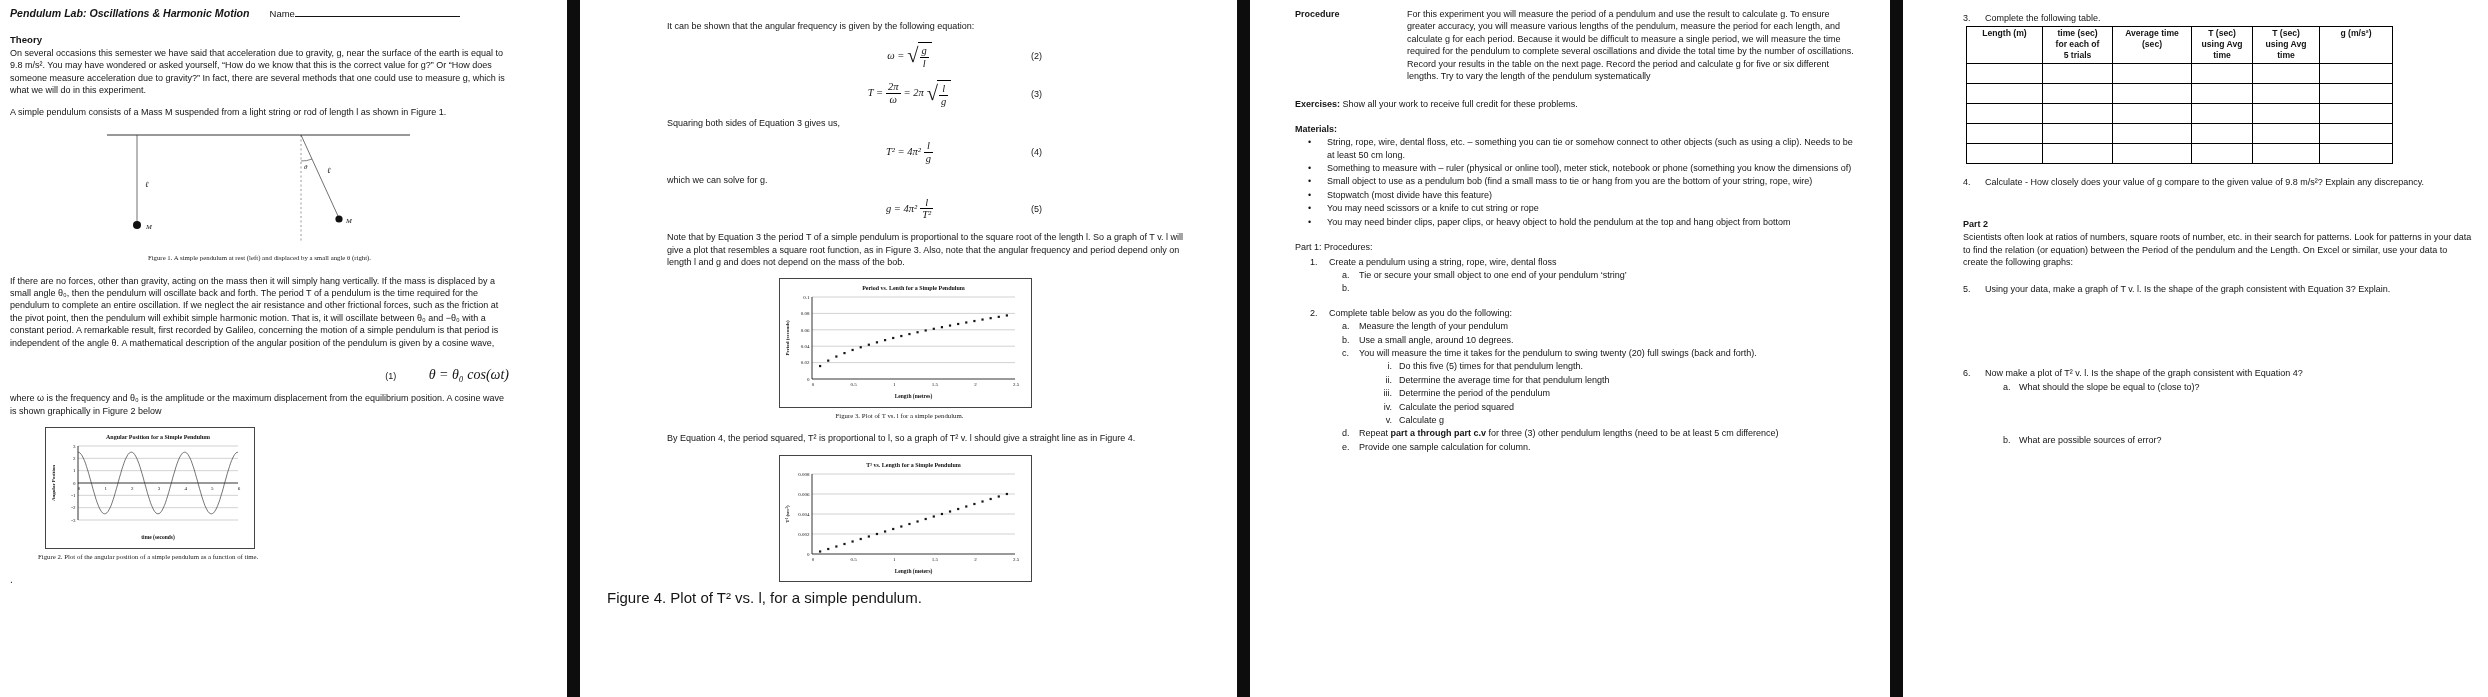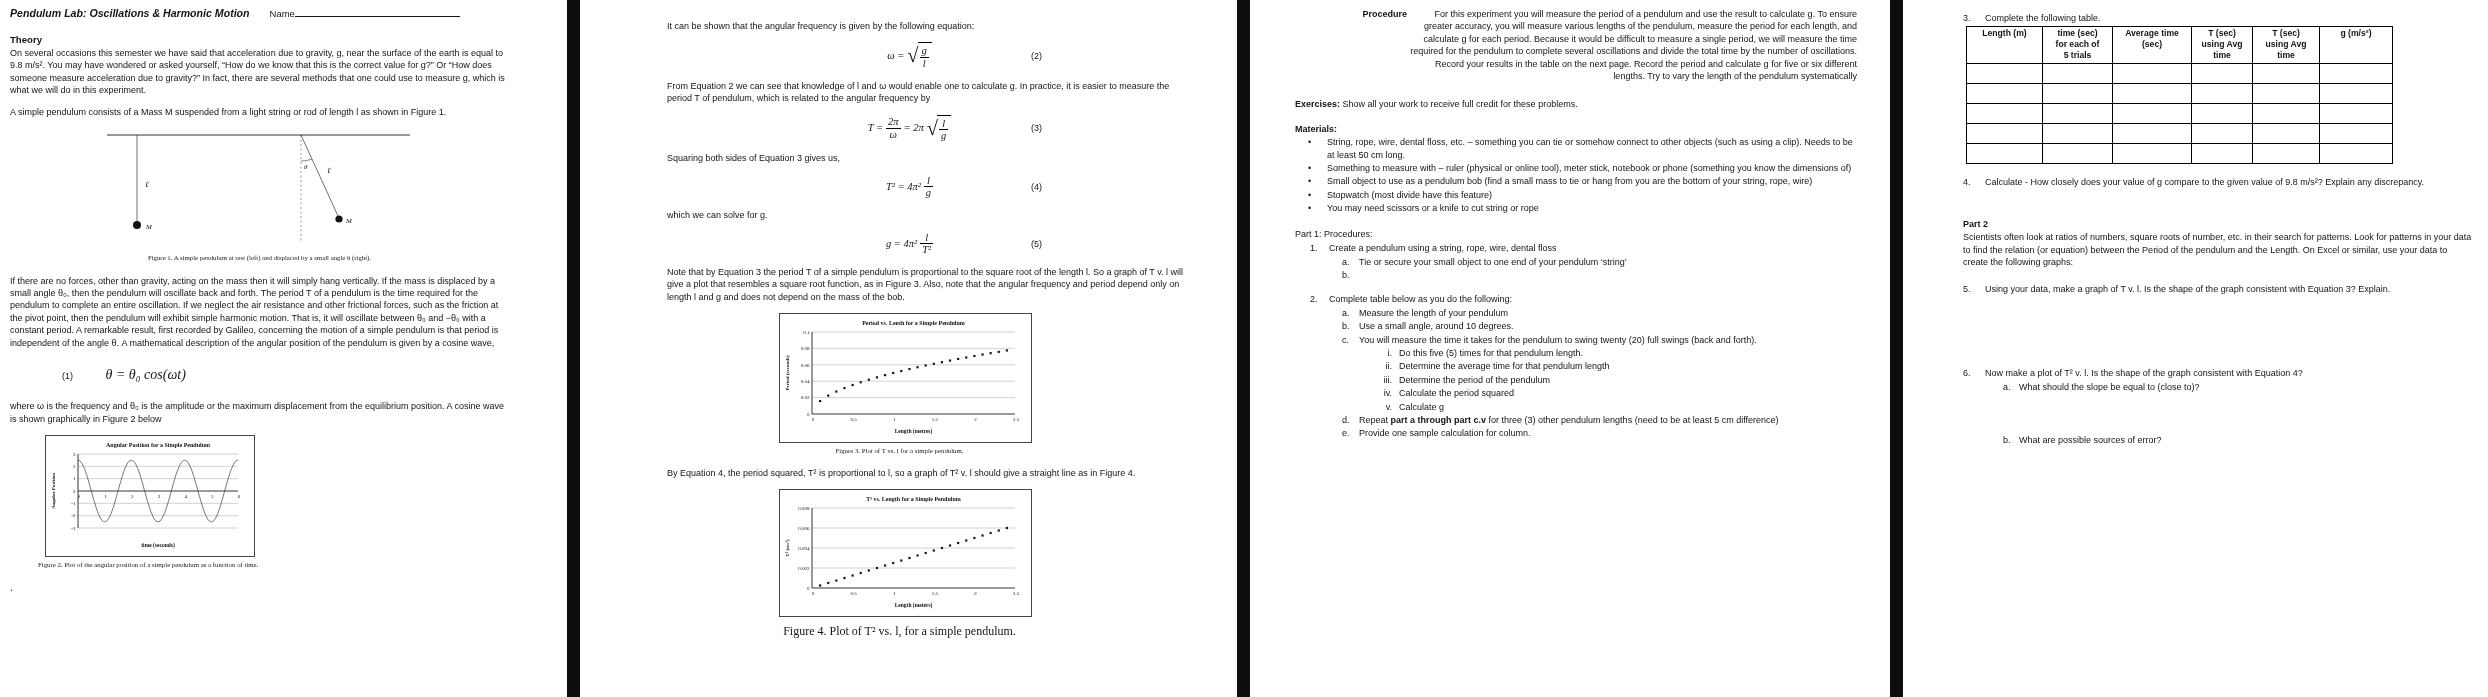--- a/index.html
+++ b/index.html
@@ -14,41 +14,41 @@
   p{margin:0 0 10px 0;}
   .bold{font-weight:bold;text-align:right;}
   
   .titleline{display:flex;align-items:baseline;margin-bottom:12px;}
   .doctitle{font-weight:bold;font-style:italic;font-size:10.6px;}
   .namelabel{margin-left:20px;font-size:9.5px;}
   .nameline{display:inline-block;width:165px;border-bottom:0.9px solid #141414;height:8px;}
   .h-theory{font-size:9.6px;font-weight:bold;margin:0 0 1px 0;}
   .fig1wrap{margin:6px 0 0 95px;}
   .cap{font-family:"Liberation Serif",serif;font-size:6.8px;text-align:center;margin:3px 0 12px 0;color:#222;}
-  .eq1row{margin:16px 0 16px 52px;}
+  .eq1row{margin:16px 0 8px 52px;text-align:right;}
   .eqnum1{font-size:9px;margin-right:30px;}
   .eq1{font-family:"Liberation Serif",serif;font-style:italic;font-size:14px;}
   .figbox{border:1px solid #444;padding:3px 2px;background:#fff;}
   .fig2box{width:204px;margin:4px 0 0 35px;}
   .stray{font-size:10px;margin-top:6px;}
   
   .eqrow{position:relative;text-align:center;margin:10px 0 10px -40px;}
   .eqbody{font-family:"Liberation Serif",serif;font-style:italic;font-size:10.5px;display:inline-flex;align-items:center;gap:3px;}
   .eqnum2{position:absolute;right:150px;top:50%;transform:translateY(-50%);font-size:9px;font-style:normal;
           font-family:"Liberation Sans",sans-serif;}
   .frac{display:inline-block;vertical-align:middle;text-align:center;line-height:1.12;}
   .frac .fn{display:block;border-bottom:0.8px solid #000;padding:0 2px;}
   .frac .fd{display:block;padding:0 2px;}
   .sqrt{display:inline-flex;align-items:center;vertical-align:middle;}
   .sqrt .rad{font-style:normal;font-size:1.95em;line-height:0.85;margin-right:-1px;font-weight:400;}
   .sqrt .uroot{border-top:0.9px solid #000;padding:2px 3px 0 2px;}
   .fig34box{width:247px;margin:4px 0 0 112px;}
-  .capbig{font-size:12px;text-align:center;margin:6px 0 0 0;font-family:Liberation Serif, serif;}
+  .capbig{font-size:15px;margin:6px 0 0 0;}
   
-  .procrow{display:flex;margin-bottom:12px;text-align:right;}
+  .procrow{display:flex;margin-bottom:12px;}
   .proclabel{width:112px;flex:none;font-weight:bold;}
   .proctext{flex:1;margin:0;}
   .exline{margin:16px 0 12px 0;}
   .materialshead{font-weight:bold;margin:0 0 1px 0;}
   .bullet{position:relative;padding-left:32px;margin-bottom:1px;}
   .bullet::before{content:"•";position:absolute;left:13px;top:0;}
   .part1head{font-weight:normal;margin:13px 0 2px 0;}
   .li{display:flex;margin-bottom:1px;}
   .li .lm{flex:none;}
   .lvl1{padding-left:15px;} .lvl1 .lm{width:19px;}
@@ -156,21 +156,20 @@
       <span class="eqbody">
         <span>ω =</span>
         <span class="sqrt">
             <span class="rad">√</span>
             <span class="uroot"><span class="frac"><span class="fn">g</span><span class="fd">l</span></span></span>
           </span>
       </span>
       <span class="eqnum2">(2)</span>
     </div>
 
-    <p>From Equation 2 we can see that knowledge of l and ω would enable one to calculate g.  In practice, it is easier to measure the period T of pendulum, which is related to the angular frequency by</p>
 
     <div class="eqrow">
       <span class="eqbody">
         <span>T =</span>
         <span class="frac">
             <span class="fn">2π</span>
             <span class="fd">ω</span>
           </span>
         <span>= 2π</span>
         <span class="sqrt">
@@ -323,20 +322,21 @@
     </div>
 
     <p class="exline"><span class="bold">Exercises:</span><span>  Show all your work to receive full credit for these problems.</span></p>
 
     <div class="materialshead">Materials:</div>
     <div class="bullet">String, rope, wire, dental floss, etc. – something you can tie or somehow connect to other objects (such as using a clip).  Needs to be at least 50 cm long.</div>
     <div class="bullet">Something to measure with – ruler (physical or online tool), meter stick, notebook or phone (something you know the dimensions of)</div>
     <div class="bullet">Small object to use as a pendulum bob (find a small mass to tie or hang from you are the bottom of your string, rope, wire)</div>
     <div class="bullet">Stopwatch (most divide have this feature)</div>
     <div class="bullet">You may need scissors or a knife to cut string or rope</div>
+    <div class="bullet">You may need binder clips, paper clips, or heavy object to hold the pendulum at the top and hang object from bottom</div>
 
     <div class="part1head">Part 1:  Procedures:</div>
 
     <div class="li lvl1">
         <span class="lm">1.</span>
         <span class="lt">Create a pendulum using a string, rope, wire, dental floss</span>
       </div>
     <div class="li lvl2">
         <span class="lm">a.</span>
         <span class="lt">Tie or secure your small object to one end of your pendulum ‘string’</span>

